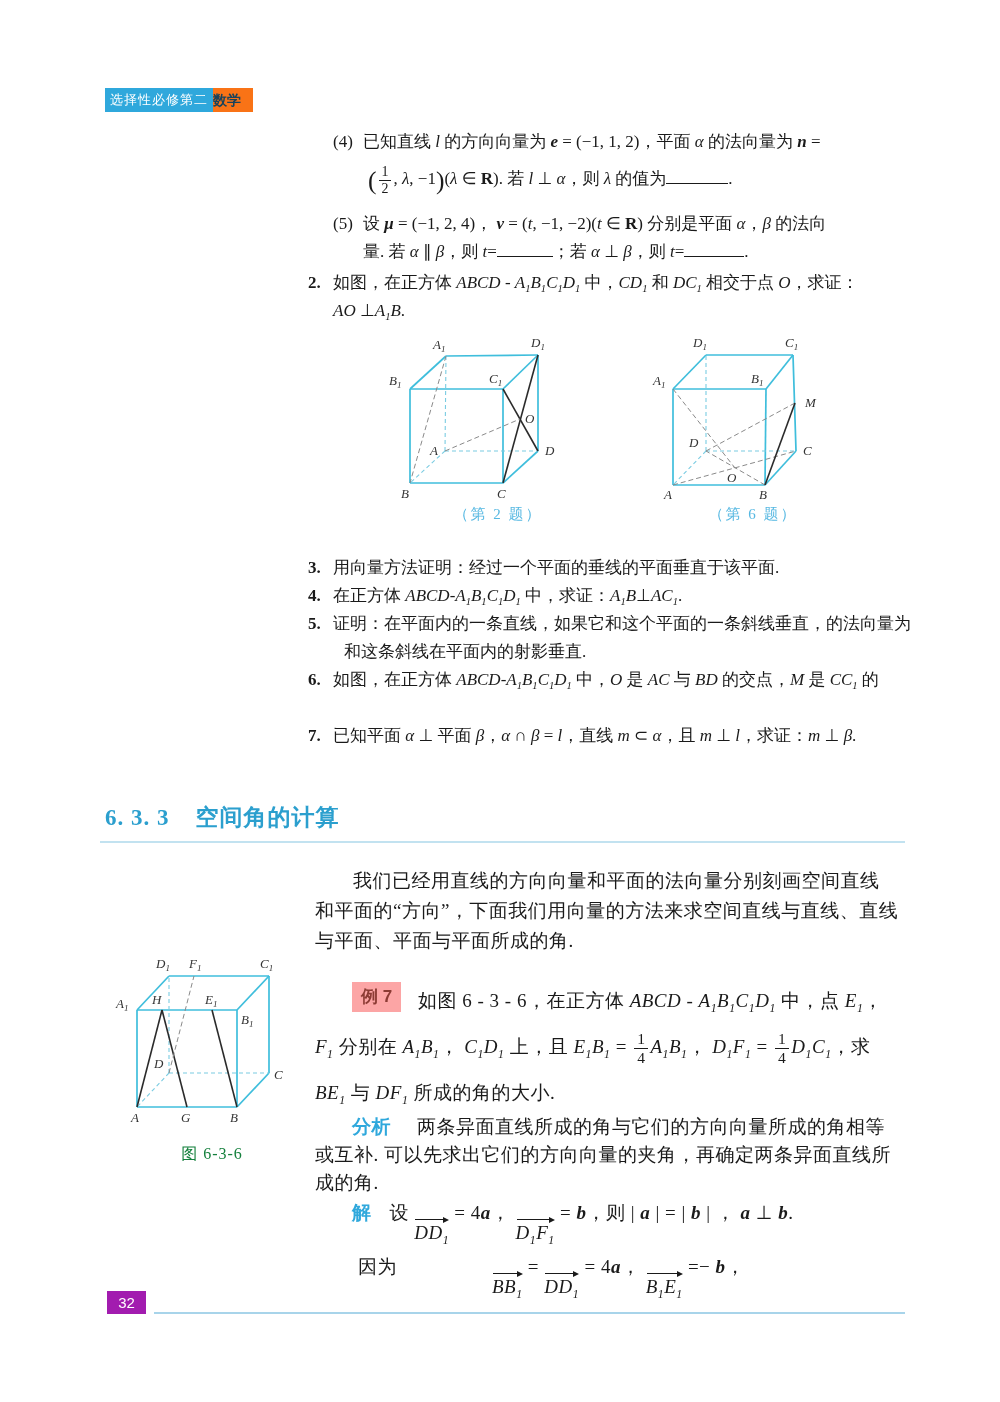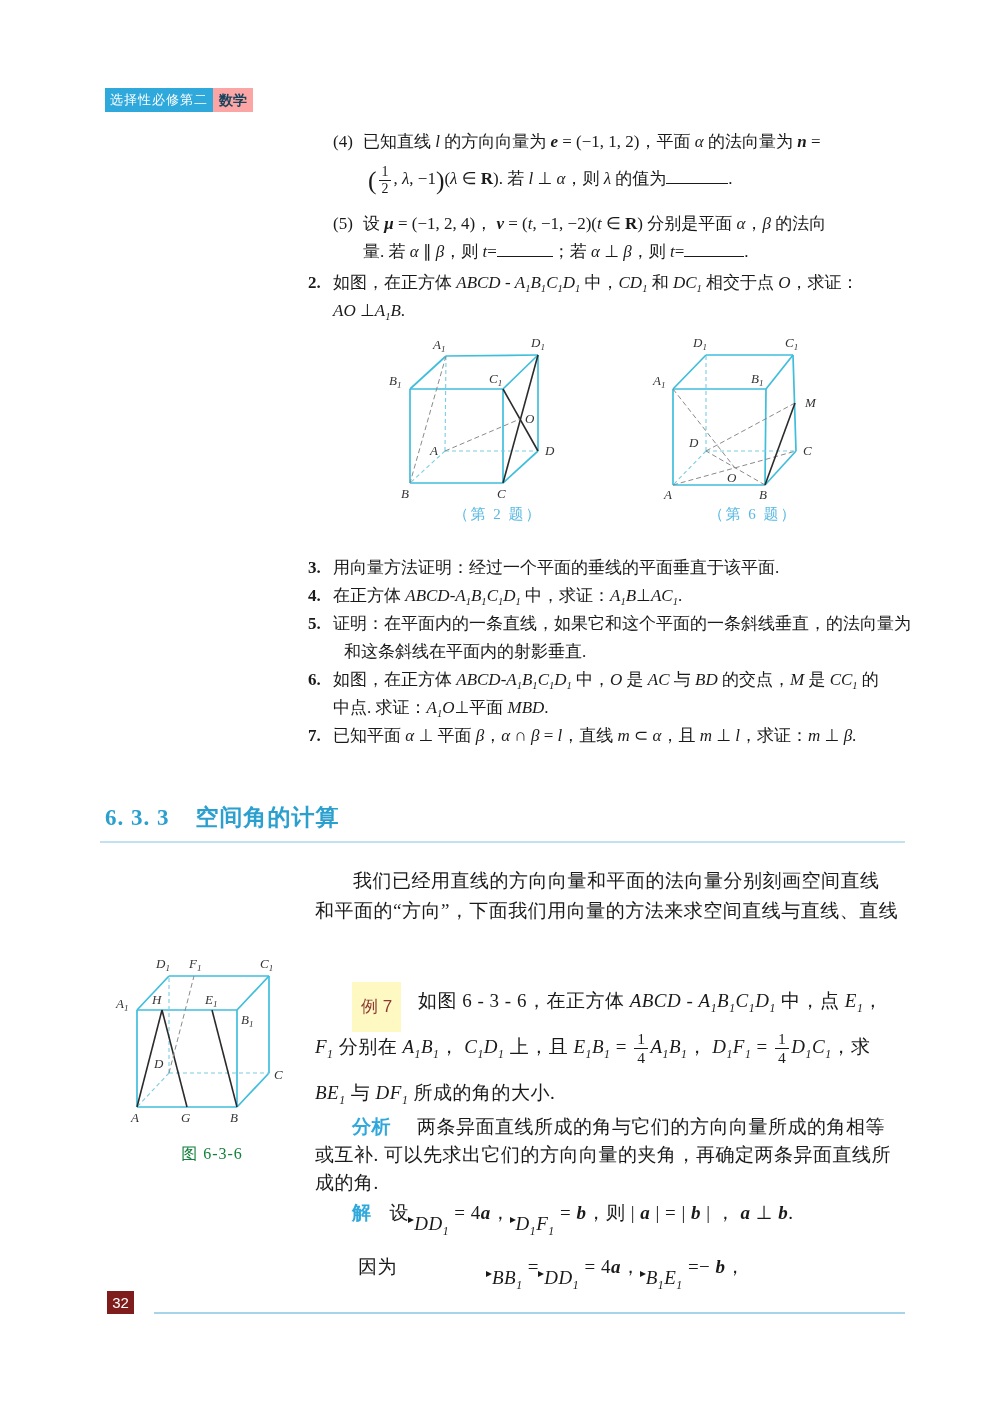--- a/index.html
+++ b/index.html
@@ -3,60 +3,60 @@
 <meta charset="utf-8">
 <style>
   html,body{margin:0;padding:0;background:#e8e8e8;}
   #page{position:relative;width:1000px;height:1402px;background:#ffffff;margin:0 auto;
         font-family:"Liberation Serif",serif;color:#1a1a1a;overflow:hidden;}
   .abs{position:absolute;white-space:nowrap;}
   
   .hdr-box1{position:absolute;left:105px;top:88px;width:108px;height:24px;background:#2fa8dc;
             color:#ffffff;font-size:13px;line-height:24px;text-align:center;letter-spacing:1px;
             font-family:"Liberation Sans",sans-serif;}
-  .hdr-box2{position:absolute;left:213px;top:88px;width:40px;height:24px;background:#fca5a5;
-            color:#17435c;font-size:14px;font-weight:bold;line-height:24px;text-align:center;
+  .hdr-box2{position:absolute;left:213px;top:88px;width:40px;height:24px;background:#f97316;
+            color:#17435c;font-size:14px;font-weight:bold;line-height:24px;
             font-family:"Liberation Sans",sans-serif;}
   
   .ex-line{font-size:17px;line-height:28px;}
   .ex-num{font-size:17px;font-weight:bold;line-height:28px;}
   
   .main-line{font-size:19px;line-height:30px;letter-spacing:0.5px;}
   
   .tk-p{}
   .tk-i{font-style:italic;font-family:"Liberation Serif",serif;}
   .tk-b{font-style:italic;font-weight:bold;font-family:"Liberation Serif",serif;}
   .tk-br{font-weight:bold;font-family:"Liberation Serif",serif;}
   .tk-g{font-size:1.5em;vertical-align:-0.18em;font-weight:400;}
   sub{font-size:0.62em;line-height:0;}
   .frac{display:inline-flex;flex-direction:column;align-items:center;vertical-align:middle;
         font-size:0.82em;line-height:1.15;margin:0 2px;}
   .frac .fn{display:block;padding:0 3px;}
   .frac .fd{display:block;border-top:1.3px solid #1a1a1a;padding:0 3px;}
   .blank{display:inline-block;border-bottom:1.3px solid #1a1a1a;height:0.95em;vertical-align:baseline;}
-  .vec{display:inline-flex;vertical-align:-0.22em;line-height:1;}
+  .vec{display:inline-flex;flex-direction:column;vertical-align:-0.22em;line-height:1;}
   .vec .arr{display:block;height:9px;position:relative;}
   .vec .arr::before{content:"";position:absolute;left:1px;right:4px;top:5px;border-top:1.4px solid #1a1a1a;}
   .vec .arr::after{content:"";position:absolute;right:0;top:3px;width:0;height:0;
                    border-left:6px solid #1a1a1a;border-top:3.2px solid transparent;border-bottom:3.2px solid transparent;}
   .vec .vbody{display:block;}
   
   .sec-head{position:absolute;left:105px;top:802px;font-size:23px;font-weight:bold;color:#2b9fce;
             font-family:"Liberation Sans",sans-serif;letter-spacing:1px;}
   .sec-head .sec-num{margin-right:26px;font-family:"Liberation Serif",serif;}
   .sec-rule{position:absolute;left:100px;top:841px;width:805px;height:2px;background:#c2e2f0;}
   
   .fig-cap{position:absolute;text-align:center;color:#56b8e2;font-size:15px;letter-spacing:2px;}
   .fig-cap-636{position:absolute;text-align:center;color:#15803d;font-size:16px;letter-spacing:1px;}
   
-  .badge{position:absolute;left:352px;top:982px;background:#fef9c3;color:#8c3b34;font-weight:normal;
-         font-size:17px;line-height:26px;padding:12px 9px;font-family:"Liberation Sans",sans-serif;}
+  .badge{position:absolute;left:352px;top:982px;background:#fca5a5;color:#8c3b34;font-weight:bold;
+         font-size:17px;line-height:26px;padding:2px 9px;font-family:"Liberation Sans",sans-serif;}
   .blue-label{color:#2fa8dc;font-weight:bold;font-family:"Liberation Sans",sans-serif;}
   
-  .pg-box{position:absolute;left:107px;top:1291px;width:27px;height:23px;background:#7f1d1d;color:#fff;
+  .pg-box{position:absolute;left:107px;top:1291px;width:39px;height:23px;background:#a21caf;color:#fff;
           font-size:15px;line-height:23px;text-align:center;font-family:"Liberation Sans",sans-serif;}
   .pg-line{position:absolute;left:154px;top:1312px;width:751px;height:2px;background:#a8d4ea;}
   
   svg.fig{position:absolute;overflow:visible;}
   line.e-cs{stroke:#3fbedc;stroke-width:1.7;}
   line.e-cd{stroke:#7accе2;stroke-width:1.1;stroke-dasharray:4,3;}
   line.e-cd{stroke:#7acce2;stroke-width:1.1;stroke-dasharray:4,3;}
   line.e-ks{stroke:#2b2b2b;stroke-width:1.6;}
   line.e-kd{stroke:#8a8a8a;stroke-width:1;stroke-dasharray:5,3;}
   text.flabel{fill:#333;font-style:italic;font-size:13px;font-family:"Liberation Serif",serif;}
@@ -150,32 +150,32 @@
 
   <div class="abs ex-num" style="left:308px;top:582px;">4.</div>
   <div class="abs ex-line" style="left:333px;top:582px;"><span class="tk-p">在正方体 </span><span class="tk-i">ABCD</span><span class="tk-p">-</span><span class="tk-i">A<sub>1</sub></span><span class="tk-i">B<sub>1</sub></span><span class="tk-i">C<sub>1</sub></span><span class="tk-i">D<sub>1</sub></span><span class="tk-p"> 中，求证：</span><span class="tk-i">A<sub>1</sub></span><span class="tk-i">B</span><span class="tk-p">⊥</span><span class="tk-i">AC<sub>1</sub></span><span class="tk-p">.</span></div>
 
   <div class="abs ex-num" style="left:308px;top:610px;">5.</div>
   <div class="abs ex-line" style="left:333px;top:610px;"><span class="tk-p">证明：在平面内的一条直线，如果它和这个平面的一条斜线垂直，的法向量为</span></div>
   <div class="abs ex-line" style="left:333px;top:638px;margin-left:11px;"><span class="tk-p">和这条斜线在平面内的射影垂直.</span></div>
 
   <div class="abs ex-num" style="left:308px;top:666px;">6.</div>
   <div class="abs ex-line" style="left:333px;top:666px;"><span class="tk-p">如图，在正方体 </span><span class="tk-i">ABCD</span><span class="tk-p">-</span><span class="tk-i">A<sub>1</sub></span><span class="tk-i">B<sub>1</sub></span><span class="tk-i">C<sub>1</sub></span><span class="tk-i">D<sub>1</sub></span><span class="tk-p"> 中，</span><span class="tk-i">O</span><span class="tk-p"> 是 </span><span class="tk-i">AC</span><span class="tk-p"> 与 </span><span class="tk-i">BD</span><span class="tk-p"> 的交点，</span><span class="tk-i">M</span><span class="tk-p"> 是 </span><span class="tk-i">CC<sub>1</sub></span><span class="tk-p"> 的</span></div>
-  <div class="abs ex-line" style="left:333px;top:694px;"><span class="tk-p">中点. 求证：</span><span class="tk-i">A<sub>1</sub></span><span class="tk-i">O</span><span class="tk-p">⊥平面 </span><span class="tk-i">MBD</span><span class="tk-p">.</span></div>
 
   <div class="abs ex-num" style="left:308px;top:722px;">7.</div>
   <div class="abs ex-line" style="left:333px;top:722px;"><span class="tk-p">已知平面 </span><span class="tk-i">α</span><span class="tk-p"> ⊥ 平面 </span><span class="tk-i">β</span><span class="tk-p">，</span><span class="tk-i">α</span><span class="tk-p"> ∩ </span><span class="tk-i">β</span><span class="tk-p"> = </span><span class="tk-i">l</span><span class="tk-p">，直线 </span><span class="tk-i">m</span><span class="tk-p"> ⊂ </span><span class="tk-i">α</span><span class="tk-p">，且 </span><span class="tk-i">m</span><span class="tk-p"> ⊥ </span><span class="tk-i">l</span><span class="tk-p">，求证：</span><span class="tk-i">m</span><span class="tk-p"> ⊥ </span><span class="tk-i">β</span><span class="tk-p">.</span></div>
 
   <div class="sec-head">
     <span class="sec-num">6. 3. 3</span><span>空间角的计算</span>
   </div>
   <div class="sec-rule"></div>
 
   <div class="abs main-line" style="left:353px;top:866px;">我们已经用直线的方向向量和平面的法向量分别刻画空间直线</div>
   <div class="abs main-line" style="left:315px;top:896px;">和平面的“方向”，下面我们用向量的方法来求空间直线与直线、直线</div>
+  <div class="abs main-line" style="left:315px;top:926px;">与平面、平面与平面所成的角.</div>
 
   <svg class="fig" style="left:112px;top:952px;width:200px;height:185px;" viewBox="0 0 200 185">
       <line x1="25" y1="58" x2="125" y2="58" class="e-cs"></line>
       <line x1="125" y1="58" x2="125" y2="155" class="e-cs"></line>
       <line x1="125" y1="155" x2="25" y2="155" class="e-cs"></line>
       <line x1="25" y1="155" x2="25" y2="58" class="e-cs"></line>
       <line x1="57" y1="24" x2="157" y2="24" class="e-cs"></line>
       <line x1="25" y1="58" x2="57" y2="24" class="e-cs"></line>
       <line x1="125" y1="58" x2="157" y2="24" class="e-cs"></line>
       <line x1="157" y1="24" x2="157" y2="121" class="e-cs"></line>

